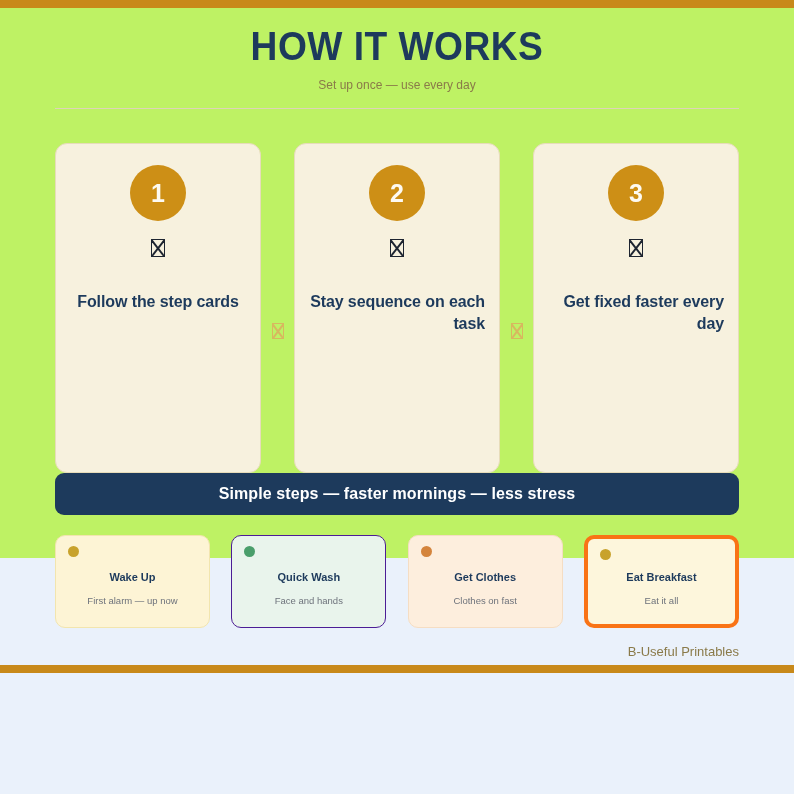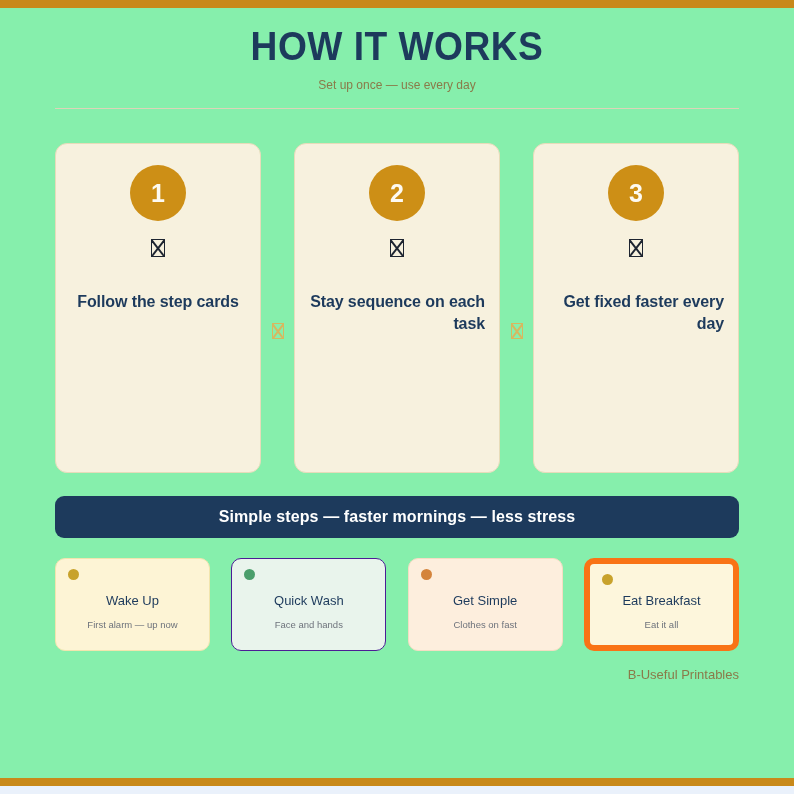--- a/index.html
+++ b/index.html
@@ -11,22 +11,22 @@
     height: 794px;
     background: #eaf1fb;
     font-family: "Liberation Sans", sans-serif;
     overflow: hidden;
     position: relative;
   }
 
   #page {
     position: relative;
     width: 794px;
-    height: 786px;
-    background: #86efac;
+    height: 558px;
+    background: #bef264;
     box-sizing: border-box;
     display: flex;
     flex-direction: column;
   }
 
   .edge-bar {
     width: 100%;
     height: 8px;
     background: #c8891a;
     flex: 0 0 8px;
@@ -161,21 +161,20 @@
     top: 50%;
     width: 22px;
     height: 1.5px;
     background: #d8b75f;
   }
   .step-sep::before { transform: translate(-50%,-50%) rotate(53deg); }
   .step-sep::after  { transform: translate(-50%,-50%) rotate(-53deg); }
 
   
   .banner {
-    margin-top: 23px;
     background: #1d3a5c;
     border-radius: 9px;
     height: 42px;
     display: flex;
     align-items: center;
     justify-content: center;
     color: #ffffff;
     font-size: 16px;
     font-weight: bold;
     letter-spacing: 0.1px;
@@ -211,22 +210,22 @@
   }
   .mini-dot {
     position: absolute;
     left: 12px;
     top: 10px;
     width: 11px;
     height: 11px;
     border-radius: 50%;
   }
   .mini-title {
-    font-size: 13px;
-    font-weight: normal;
+    font-size: 11px;
+    font-weight: bold;
     color: #1d3a5c;
     text-align: left;
     line-height: 1.2;
     margin-top: 5px;
   }
   .mini-sub {
     margin-top: 10px;
     font-size: 9.5px;
     color: #6e737c;
     text-align: left;
@@ -297,25 +296,25 @@
       </div>
 
       <div class="mini-card" style="background:#e9f4ec;border:1px solid #4c1d95;">
         <span class="mini-dot" style="background:#4a9e6b;"></span>
         <div class="mini-title">Quick Wash</div>
         <div class="mini-sub">Face and hands</div>
       </div>
 
       <div class="mini-card" style="background:#fdeedd;border:1px solid #f5ddc3;">
         <span class="mini-dot" style="background:#d4843c;"></span>
-        <div class="mini-title">Get Simple</div>
+        <div class="mini-title">Get Clothes</div>
         <div class="mini-sub">Clothes on fast</div>
       </div>
 
-      <div class="mini-card" style="background:#fdf6dc;border:6px solid #f97316;">
+      <div class="mini-card" style="background:#fdf6dc;border:4px solid #f97316;">
         <span class="mini-dot" style="background:#c8a22c;"></span>
         <div class="mini-title">Eat Breakfast</div>
         <div class="mini-sub">Eat it all</div>
       </div>
 
     </div>
 
     <div class="footer">B-Useful Printables</div>
 
   </div>

